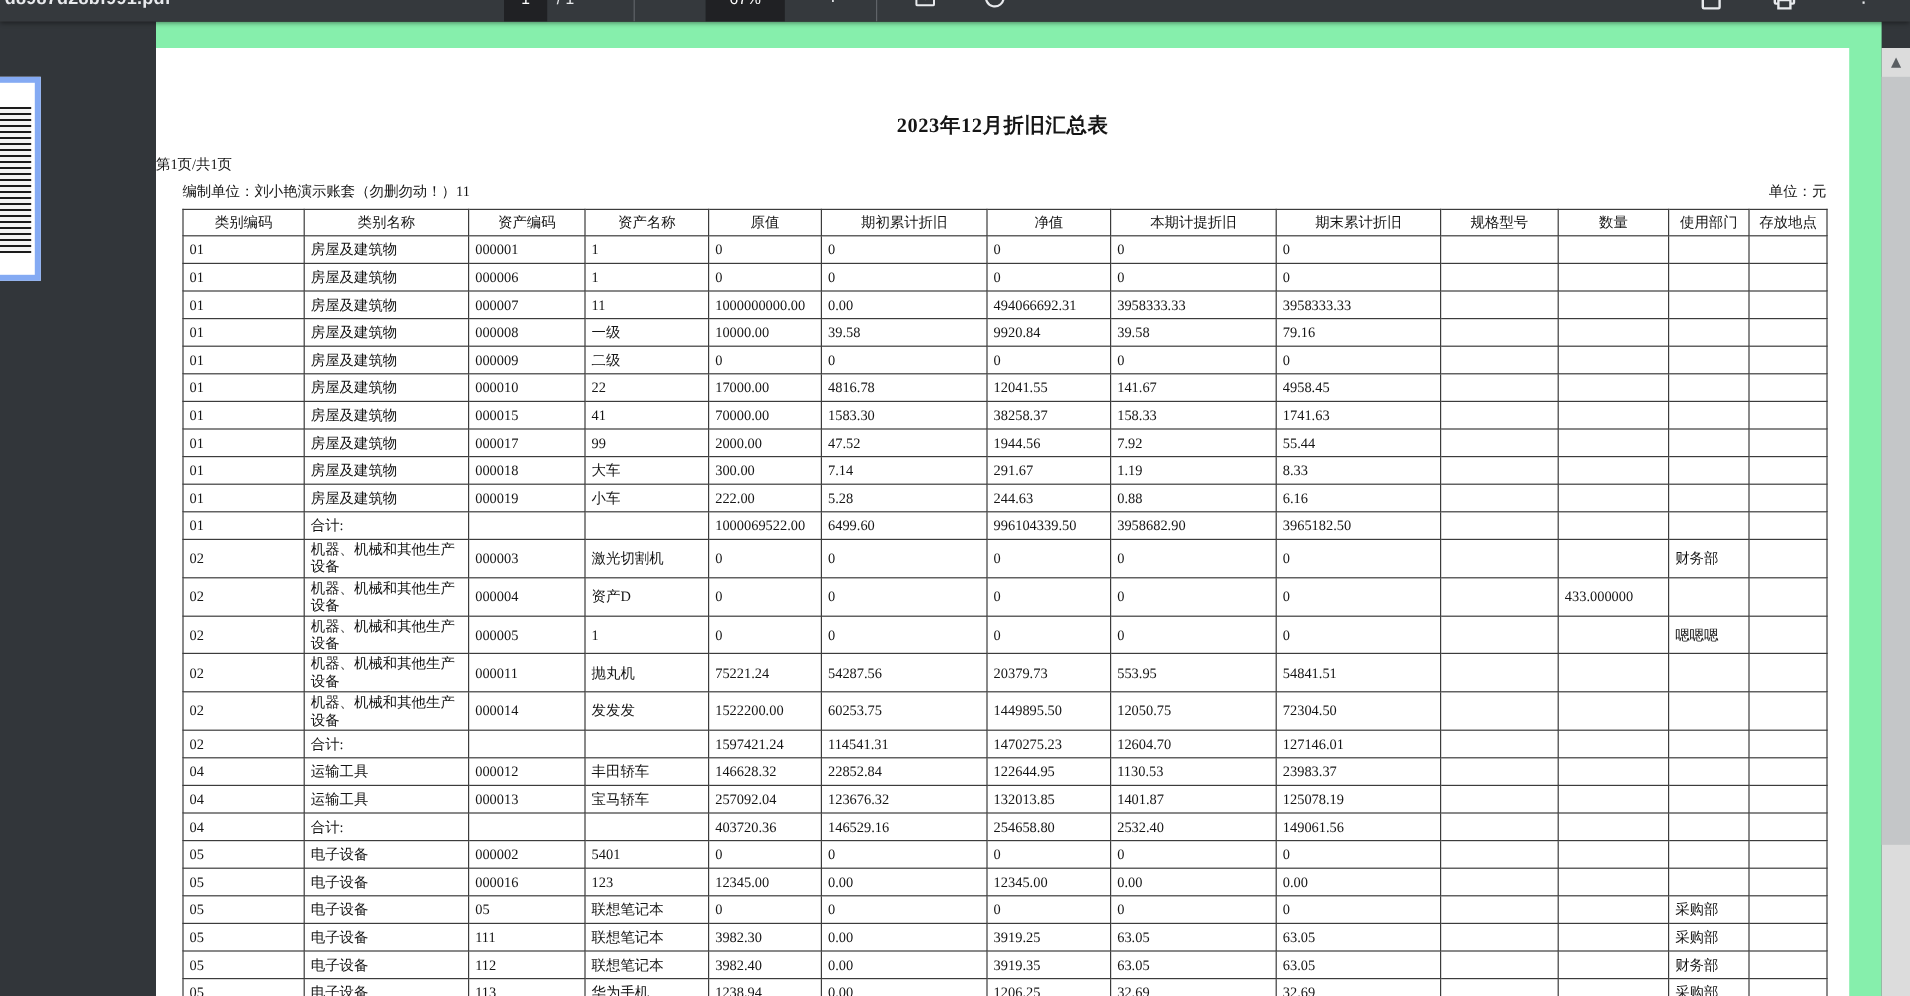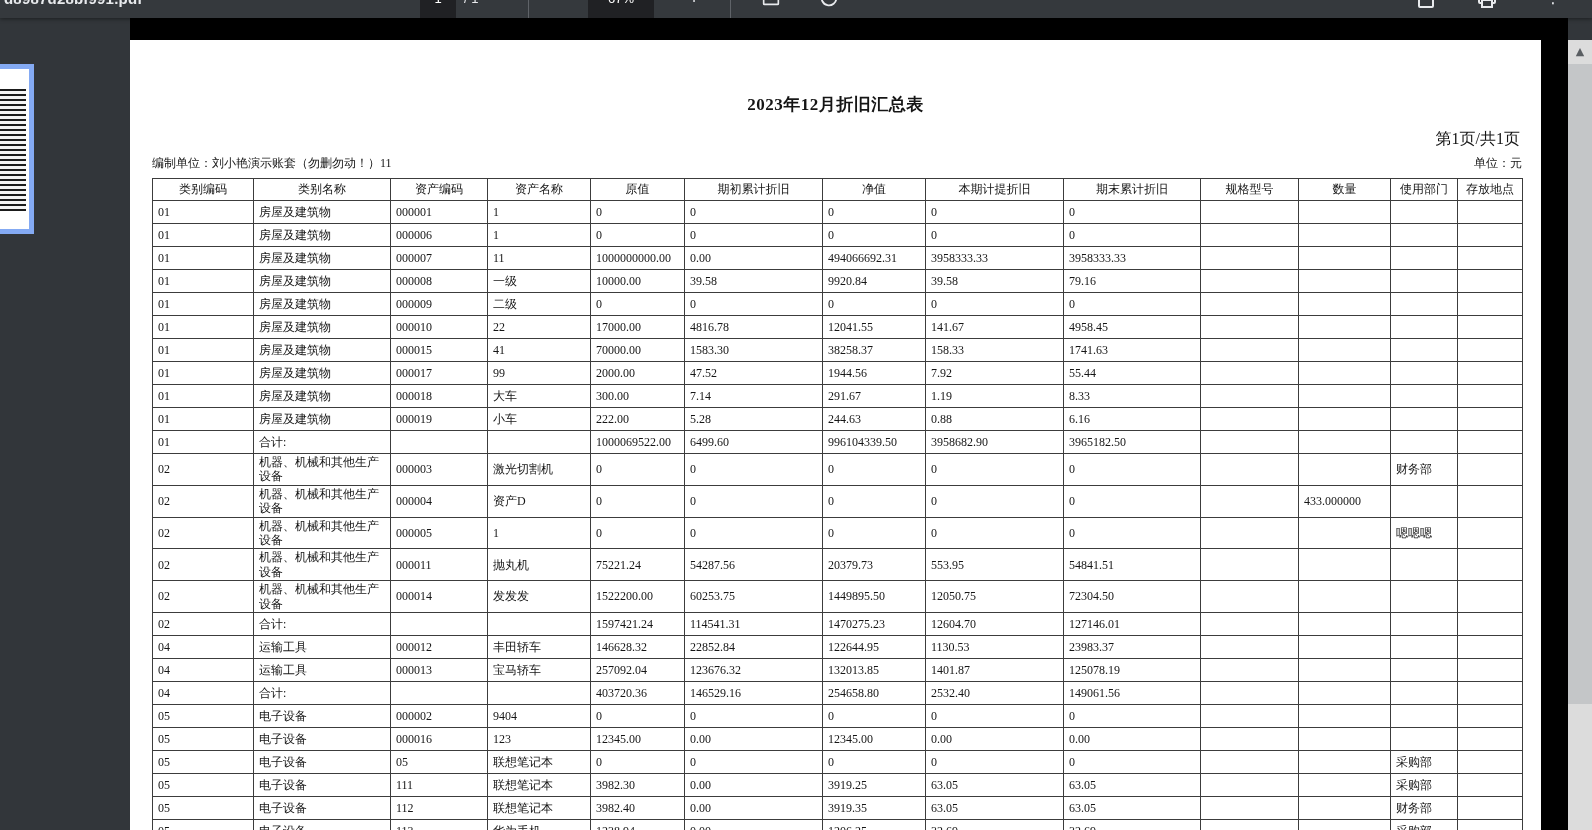--- a/index.html
+++ b/index.html
@@ -42,32 +42,32 @@
     position:absolute;left:-14px;top:46px;width:38px;height:160px;
     border:5px solid #84aaf3;background:#fff;box-sizing:content-box;
   }
   .thumb-stripes{
     position:absolute;left:0;top:20px;bottom:18px;right:3px;
     background:repeating-linear-gradient(180deg,#1b1b1b 0 2px,#f4f4f4 2px 5px);
   }
   
   .content{
     position:absolute;top:18px;left:130px;width:1438px;height:812px;
-    background:#000000;overflow:hidden;z-index:10;
+    background:#86efac;overflow:hidden;z-index:10;
   }
   .page{
     position:absolute;left:0;top:22px;width:1411px;height:1000px;background:#ffffff;
     font-family:"Liberation Serif","DejaVu Serif",serif;color:#151515;
   }
   .doc-title{
     margin:0;padding-top:53px;text-align:center;
     font-size:17px;font-weight:bold;letter-spacing:.5px;
   }
   .meta-pageind{
-    text-align:right;padding-right:21px;font-size:16px;margin-top:13px;
+    padding-right:21px;font-size:12px;margin-top:13px;
   }
   .meta-row{
     display:flex;justify-content:space-between;align-items:flex-end;
     padding-left:22px;padding-right:19px;font-size:12px;margin-top:0px;height:22px;text-align:right;
   }
   
   table.asset{
     border-collapse:collapse;table-layout:fixed;width:1370px;
     margin-left:22px;margin-top:6px;
   }
@@ -484,21 +484,21 @@
             <td>149061.56</td>
             <td></td>
             <td></td>
             <td></td>
             <td></td>
           </tr>
           <tr>
             <td>05</td>
             <td>电子设备</td>
             <td>000002</td>
-            <td>9404</td>
+            <td>5401</td>
             <td>0</td>
             <td>0</td>
             <td>0</td>
             <td>0</td>
             <td>0</td>
             <td></td>
             <td></td>
             <td></td>
             <td></td>
           </tr>

